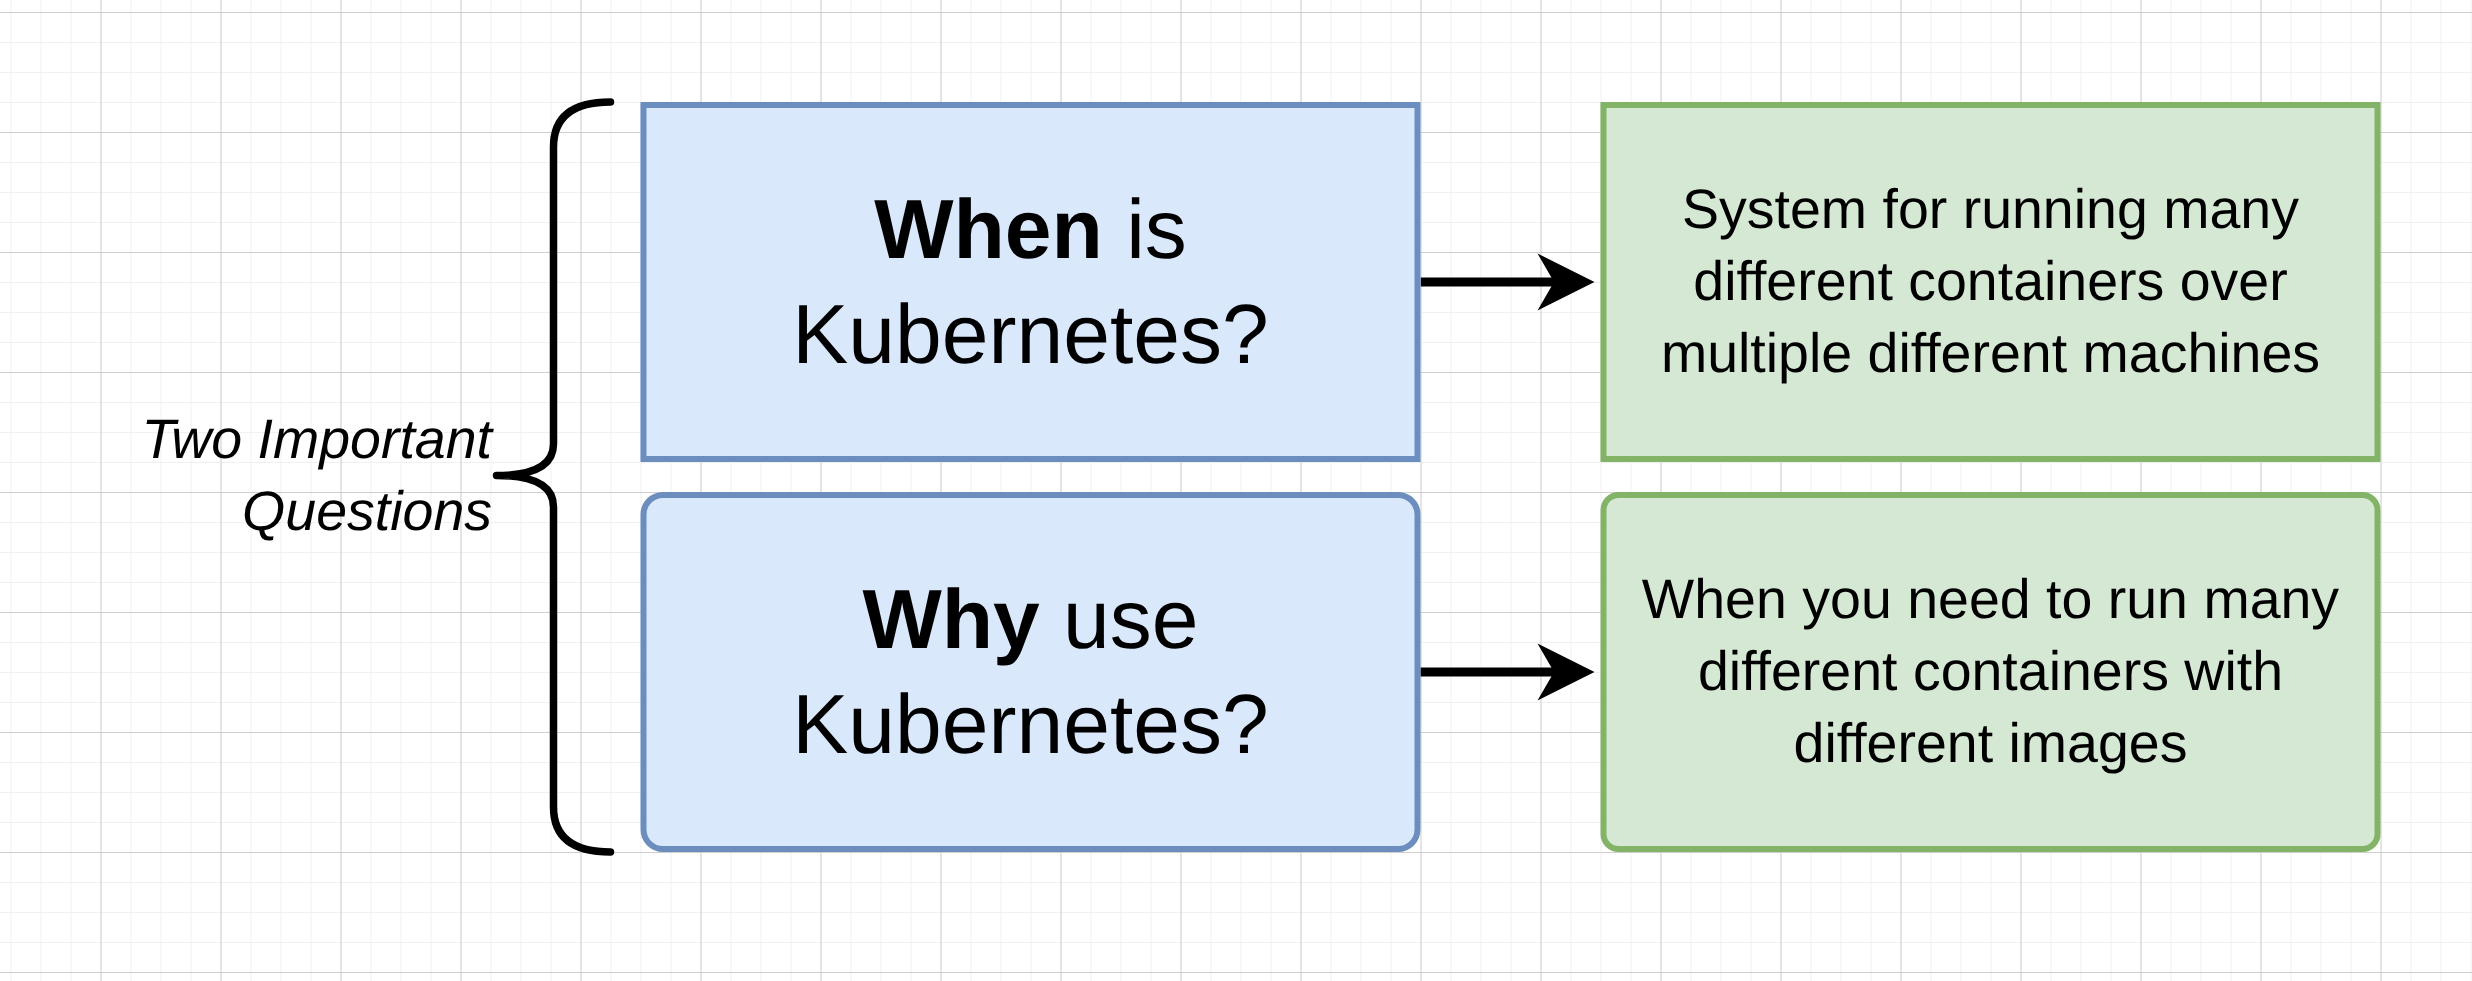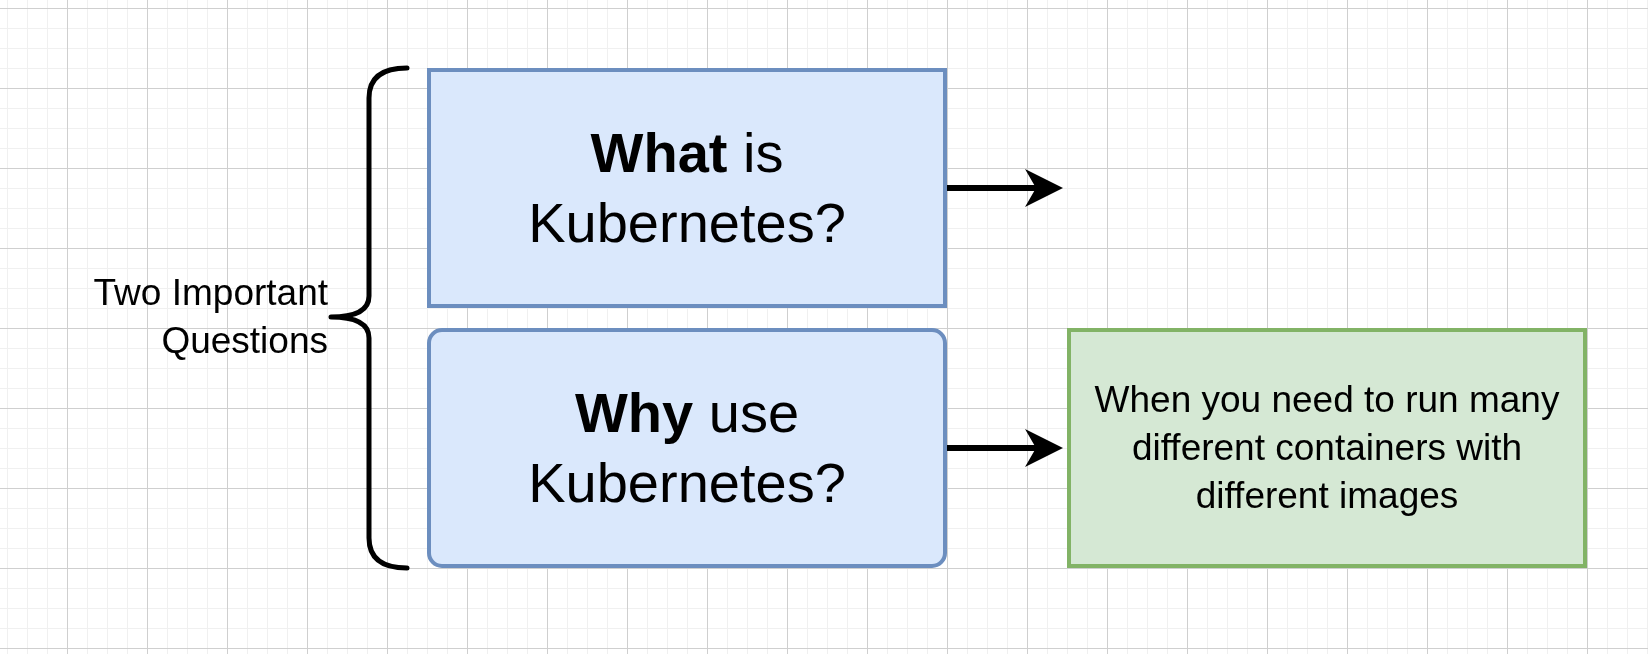--- a/index.html
+++ b/index.html
@@ -66,20 +66,21 @@
     font-size: 37px;
     line-height: 48px;
     white-space: pre-line;
   }
   .side-label {
     position: absolute;
     left: 20px;
     top: 269px;
     width: 308px;
     text-align: right;
+    font-style: italic;
     font-size: 37px;
     line-height: 48px;
     color: #000000;
     white-space: pre-line;
   }
 </style>
 </head>
 <body>
 
 <div class="canvas">
@@ -93,27 +94,30 @@
     <g>
       <path class="aline" stroke="#000000" d="M 947 448 H 1038"></path>
       <path fill="#000000" d="M 1063 448 L 1025 429 L 1036 448 L 1025 467 Z"></path>
     </g>
   </svg>
 
   <div class="side-label">Two Important
 Questions</div>
 
   <div class="box blue" style="left:427px; top:68px;">
-    <div><span class="b">What</span><span> is</span></div>
+    <div><span class="b">When</span><span> is</span></div>
     <div>Kubernetes?</div>
   </div>
 
   <div class="box blue" style="left:427px; top:328px;border-radius:15px;">
     <div><span class="b">Why</span><span> use</span></div>
     <div>Kubernetes?</div>
   </div>
 
+  <div class="box green" style="left:1067px; top:68px;">System for running many
+different containers over
+multiple different machines</div>
 
-  <div class="box green" style="left:1067px; top:328px;">When you need to run many
+  <div class="box green" style="left:1067px; top:328px;border-radius:12px;">When you need to run many
 different containers with
 different images</div>
 
 </div>
 
 </body></html>

